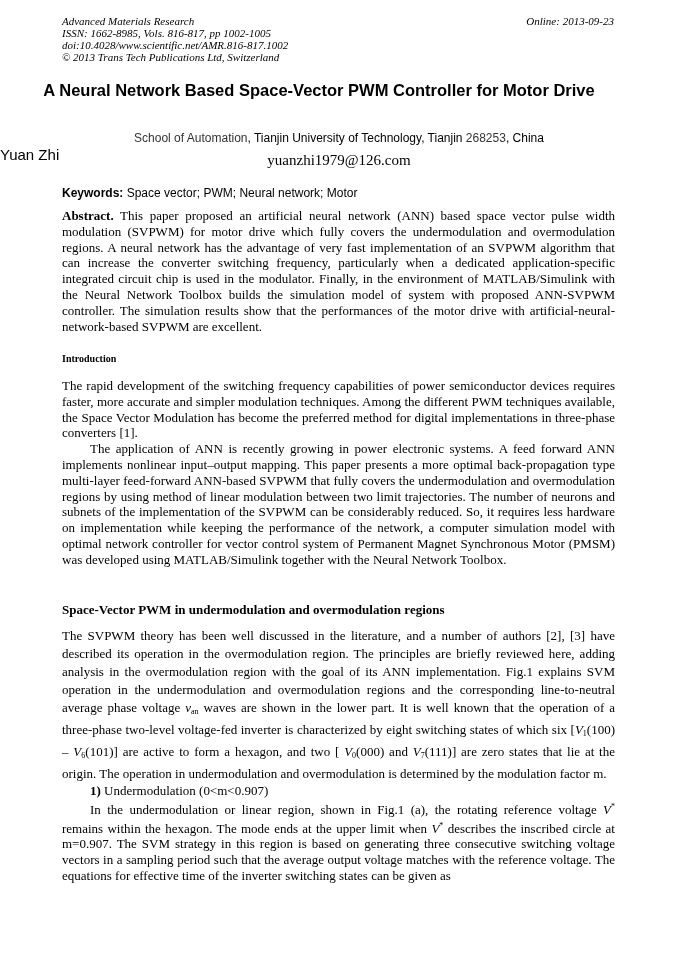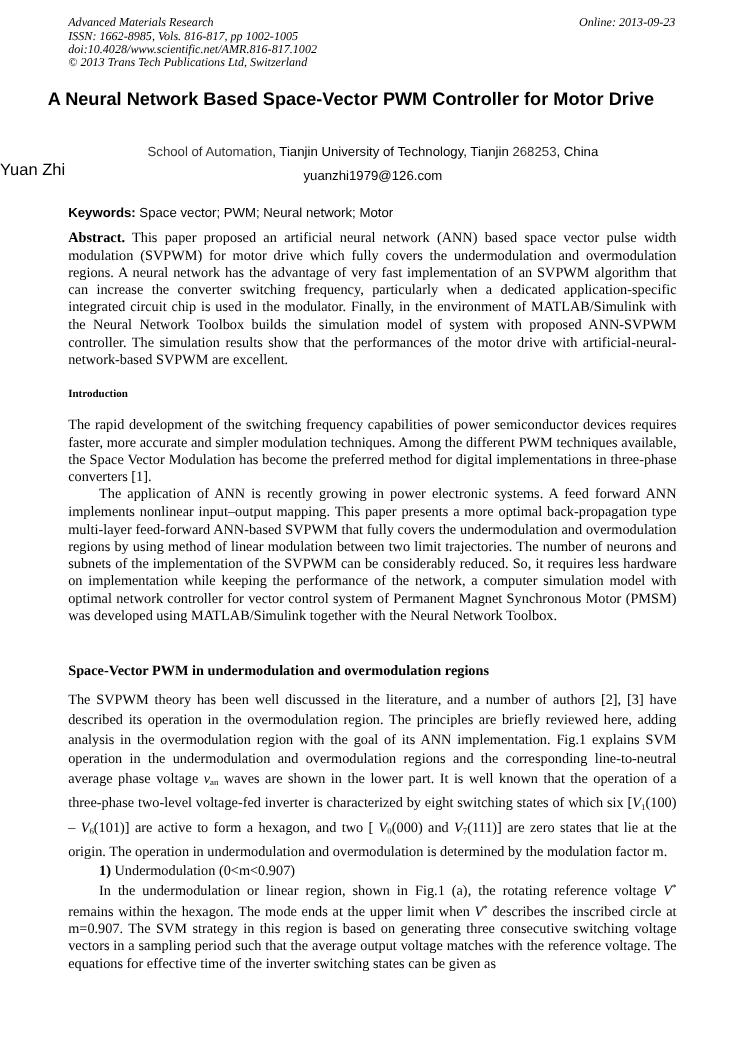--- a/index.html
+++ b/index.html
@@ -8,21 +8,21 @@
   .hdr-left { position: absolute; left: 62px; top: 15px; }
   .hdr-right { position: absolute; right: 64px; top: 15px; }
   .title { position: absolute; left: 0; width: 638px; top: 80px; text-align: center;
     font-family: "Liberation Sans", sans-serif; font-weight: bold; font-size: 16.5px; line-height: 20px; }
   .author { position: absolute; left: 0; width: 678px; top: 104px; text-align: left;
     font-family: "Liberation Sans", sans-serif; font-size: 15px; line-height: 18px; margin-top: 42px; }
   .affil { position: absolute; left: 0; width: 678px; top: 131px; text-align: center;
     font-family: "Liberation Sans", sans-serif; font-size: 12px; line-height: 15px; }
   .affil .gray { color: #333; }
   .email { position: absolute; left: 0; width: 678px; top: 153px; text-align: center;
-    font-family: Liberation Sans, sans-serif; font-size: 12px; line-height: 15px; }
+    font-family: Liberation Serif, serif; font-size: 15px; line-height: 15px; }
   .keywords { position: absolute; left: 62px; top: 186px; width: 553px;
     font-family: "Liberation Sans", sans-serif; font-size: 12px; line-height: 15px; }
   .keywords b { font-weight: bold; }
   .body { position: absolute; left: 62px; width: 553px;
     font-family: "Liberation Serif", serif; font-size: 13px; line-height: 15.8px; text-align: justify; }
   .abstract { top: 208px; }
   .intro-h { position: absolute; left: 62px; top: 353px; font-family: "Liberation Serif", serif; font-weight: bold; font-size: 10px; }
   .intro { top: 378px; }
   .svpwm-h { position: absolute; left: 62px; top: 602px; font-family: "Liberation Serif", serif; font-weight: bold; font-size: 13px; }
   .svpwm { top: 627px; }

